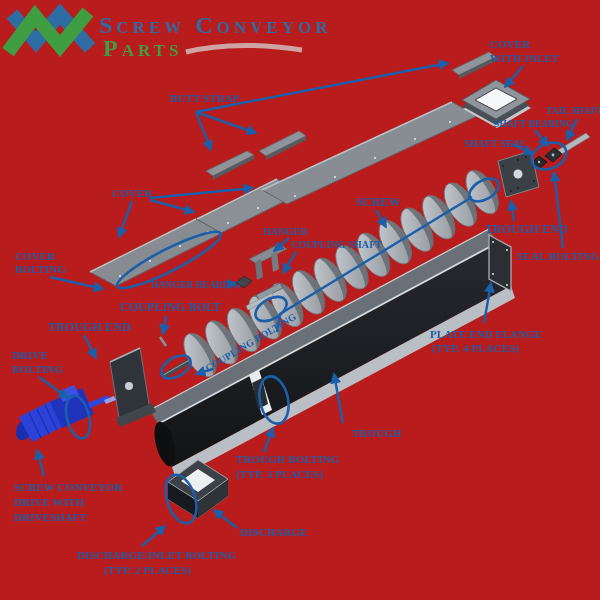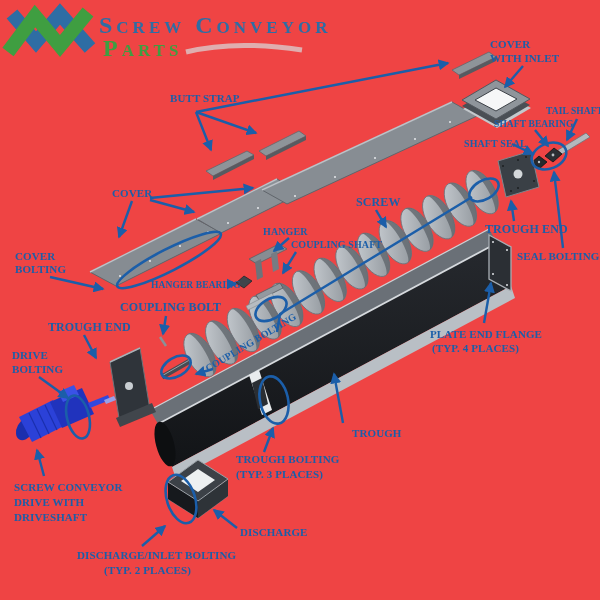--- a/index.html
+++ b/index.html
@@ -1,16 +1,16 @@
 <!DOCTYPE html>
 <html><head>
 <meta charset="utf-8">
 <style>
   html,body{margin:0;padding:0;background:#ffffff;}
-  .stage{width:600px;height:600px;position:relative;background:#ef4444;overflow:hidden;}
+  .stage{width:600px;height:600px;position:relative;background:#b91c1c;overflow:hidden;}
   svg{display:block;}
   .lbl{font-family:"Liberation Serif",serif;font-weight:bold;fill:#1b5ea9;font-size:10px;letter-spacing:.1px;}
   .s9{font-size:9.5px;} .s11{font-size:11px;} .s12{font-size:12px;}
   .arrow{stroke:#1b5ea9;stroke-width:2.4;fill:none;}
   .ann{stroke:#1b5ea9;stroke-width:2.6;fill:none;}
   .brand1{font-family:"Liberation Serif",serif;font-weight:bold;font-size:24px;letter-spacing:4px;font-variant:small-caps;fill:#2e6da4;}
   .brand2{font-family:"Liberation Serif",serif;font-weight:bold;font-size:24px;letter-spacing:4px;font-variant:small-caps;fill:#3f9e41;}
 </style>
 </head>
 <body>

